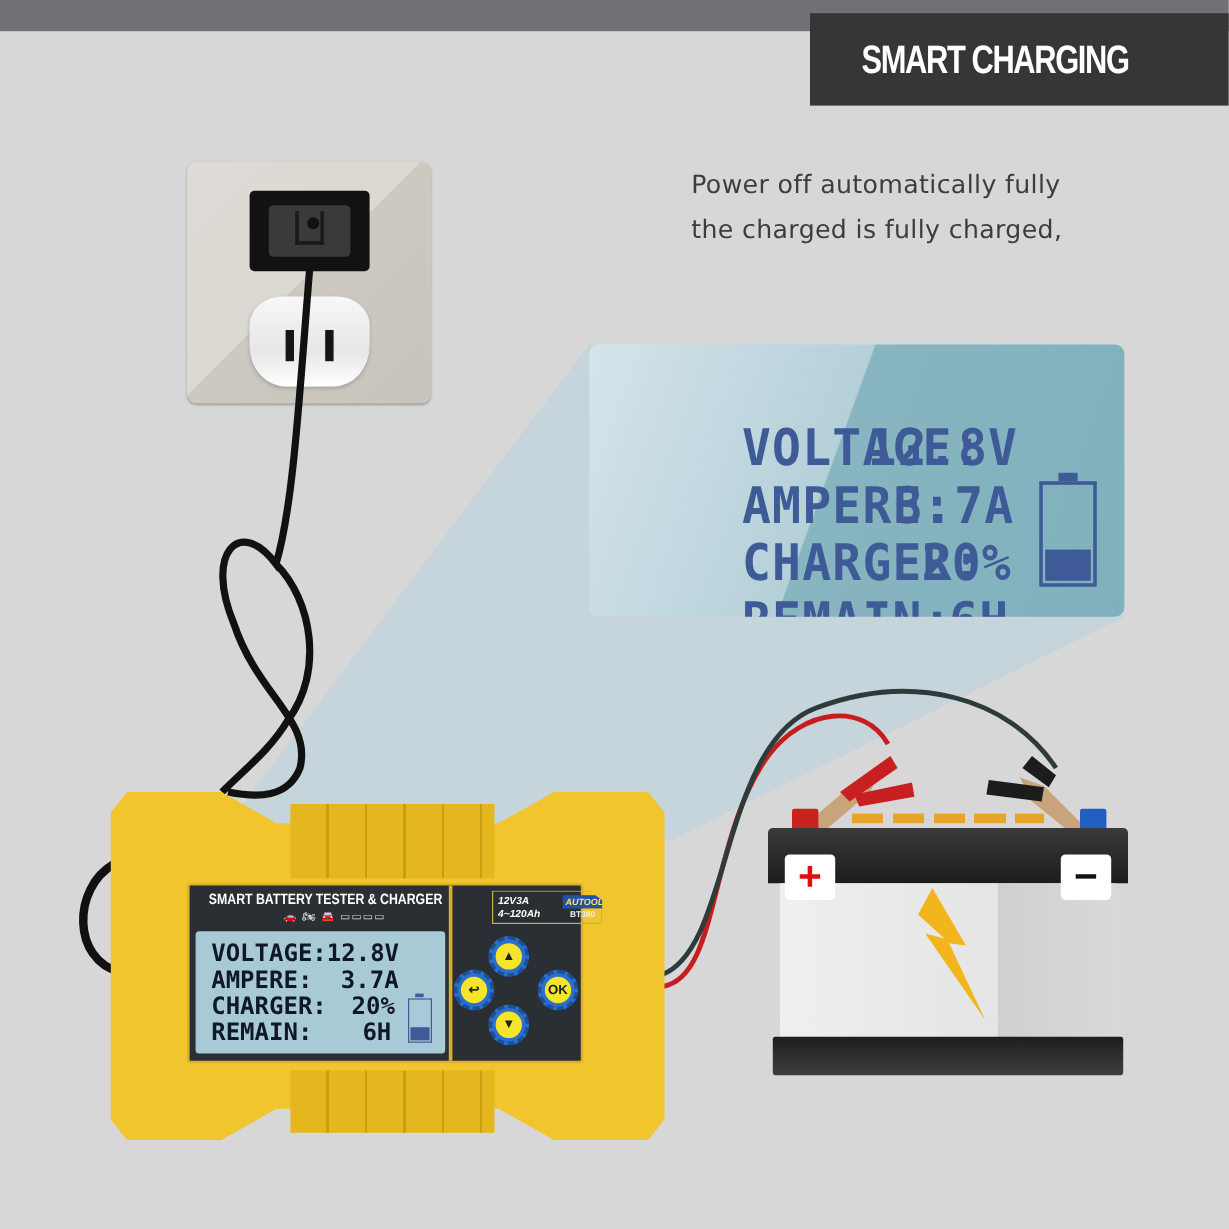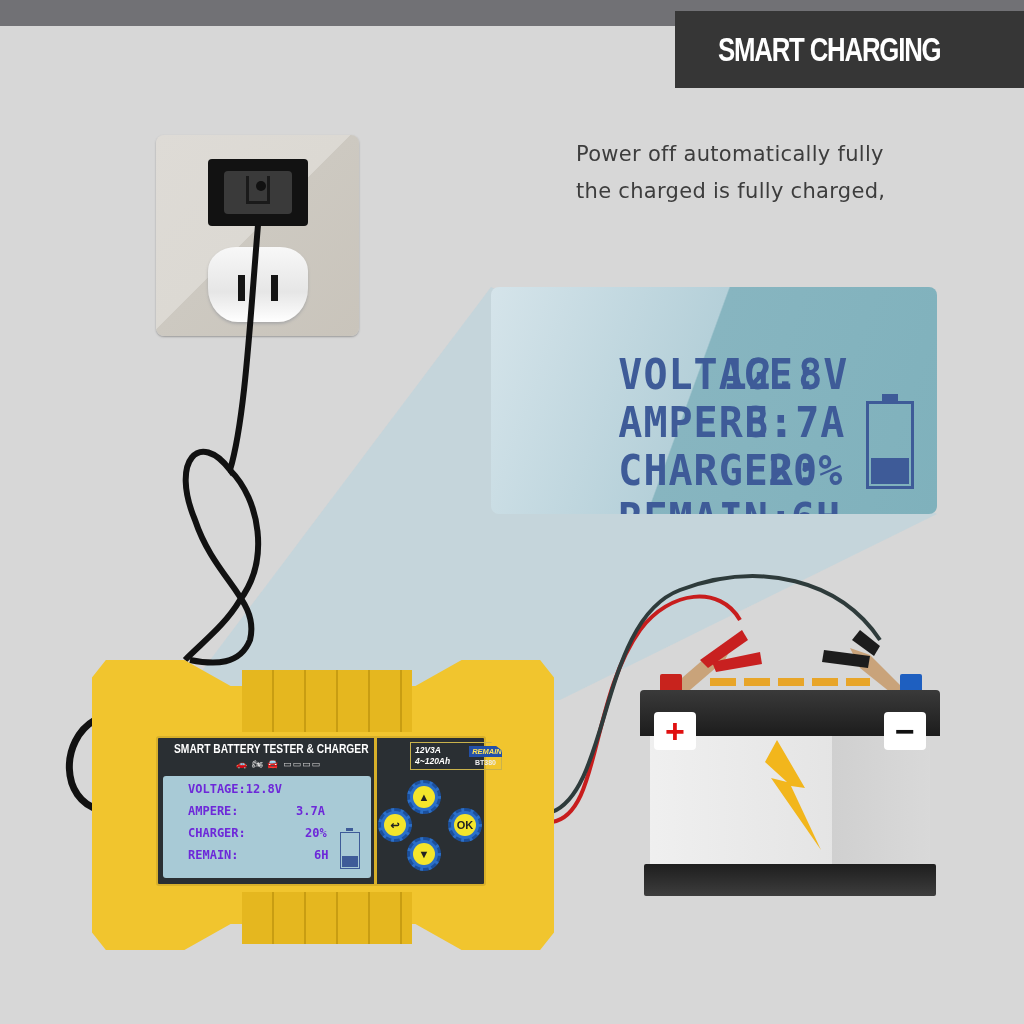--- a/index.html
+++ b/index.html
@@ -38,21 +38,21 @@
 
   
   .charger { position: absolute; left: 92px; top: 660px; width: 462px; height: 290px; }
   .ch-body { position: absolute; inset: 0; background: #f1c52e; clip-path: polygon(0 6%, 3% 0, 20% 0, 30% 9%, 70% 9%, 80% 0, 97% 0, 100% 6%, 100% 94%, 97% 100%, 80% 100%, 70% 91%, 30% 91%, 20% 100%, 3% 100%, 0 94%); }
   .ch-ribs { position: absolute; left: 150px; top: 10px; width: 170px; height: 62px; background: repeating-linear-gradient(90deg, #e5b71f 0 30px, #c89d12 30px 32px); }
   .ch-ribs.bottom { top: 232px; height: 52px; }
   .panel { position: absolute; left: 64px; top: 76px; width: 330px; height: 150px; background: #2a2f33; border: 2px solid #d8b02a; border-radius: 3px; }
   .panel-title { position: absolute; left: 16px; top: 4px; color: #fff; font-weight: 700; font-size: 12.5px; transform: scaleX(0.82); transform-origin: left; white-space: nowrap; }
   .panel-icons { position: absolute; left: 78px; top: 21px; color: #d8d8d8; font-size: 9px; letter-spacing: 1px; white-space: nowrap; }
   .lcd-small { position: absolute; left: 5px; top: 38px; width: 208px; height: 102px; background: #a8cad6; border-radius: 3px; }
-  .lcd-srow { position: absolute; left: 25px; font-family: "DejaVu Sans Mono", monospace; color: #6d28d9; font-size: 12px; white-space: pre; font-weight: 700; }
+  .lcd-srow { position: absolute; left: 13px; font-family: "DejaVu Sans Mono", monospace; color: #0f172a; font-size: 20px; white-space: pre; font-weight: 700; }
   .batt-small { position: absolute; left: 177px; top: 56px; width: 20px; height: 37px; border: 1.5px solid #3e5b98; }
   .batt-small .cap { position: absolute; left: 5px; top: -5px; width: 7px; height: 3px; background: #3e5b98; }
   .batt-small .fill { position: absolute; left: 1px; right: 1px; bottom: 1px; height: 11px; background: #3e5b98; }
   .divider { position: absolute; left: 216px; top: 0; width: 3px; height: 146px; background: #d8b02a; }
   .spec-box { position: absolute; left: 224px; top: 4px; width: 92px; height: 28px; border: 1.5px solid #c9b24b; clip-path: polygon(0 0, 88% 0, 100% 30%, 100% 100%, 0 100%); margin-left: 28px; }
   .spec { position: absolute; left: 4px; color: #fff; font-size: 8.5px; font-style: italic; font-weight: 700; white-space: nowrap; }
   .brand { position: absolute; left: 58px; top: 3px; width: 36px; height: 11px; background: #2350a8; color: #ffe35a; font-size: 7.5px; font-style: italic; font-weight: 700; text-align: center; line-height: 11px; }
   .model { position: absolute; left: 64px; top: 16px; color: #eee; font-size: 7px; font-weight: 700; }
   .btn { position: absolute; width: 34px; height: 34px; border-radius: 50%; background: #2a6fc9; border: 3px dashed #1b4f9b; display: flex; align-items: center; justify-content: center; }
   .btn-inner { width: 22px; height: 22px; border-radius: 50%; background: #f4e52b; display: flex; align-items: center; justify-content: center; color: #222; font-weight: 700; font-size: 11px; line-height: 1; }
@@ -147,21 +147,21 @@
       <div class="lcd-srow" style="top:72px"><span>REMAIN:</span><span style="position:absolute;left:126px">6H</span></div>
       <div class="batt-small">
           <div class="cap"></div>
           <div class="fill"></div>
         </div>
     </div>
     <div class="divider"></div>
     <div class="spec-box">
       <div class="spec" style="top:2px">12V3A</div>
       <div class="spec" style="top:13px">4~120Ah</div>
-      <div class="brand">REMAIN</div>
+      <div class="brand">AUTOOL</div>
       <div class="model">BT380</div>
     </div>
     <div class="btn" style="left:249px;top:42px">
         <div class="btn-inner">▲</div>
       </div>
     <div class="btn" style="left:220px;top:70px">
         <div class="btn-inner">↩</div>
       </div>
     <div class="btn" style="left:290px;top:70px">
         <div class="btn-inner">OK</div>

